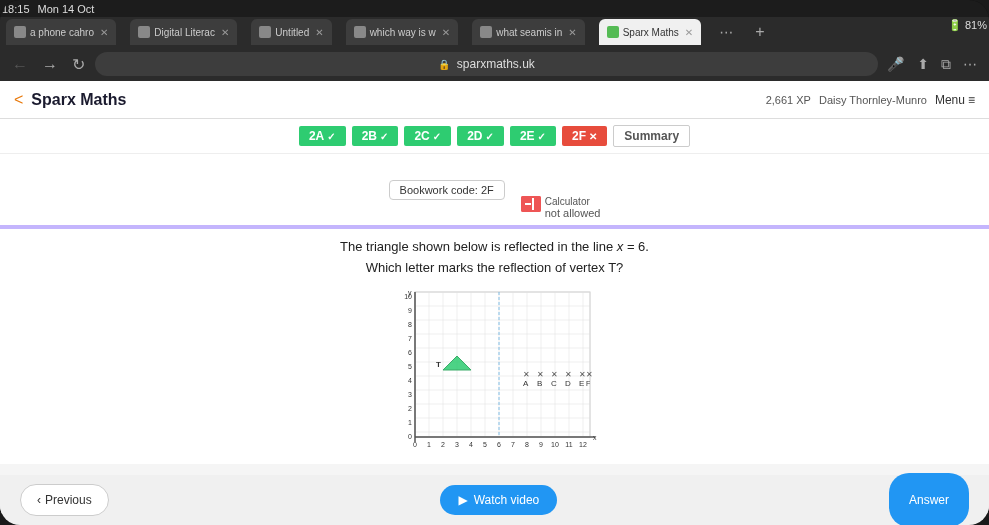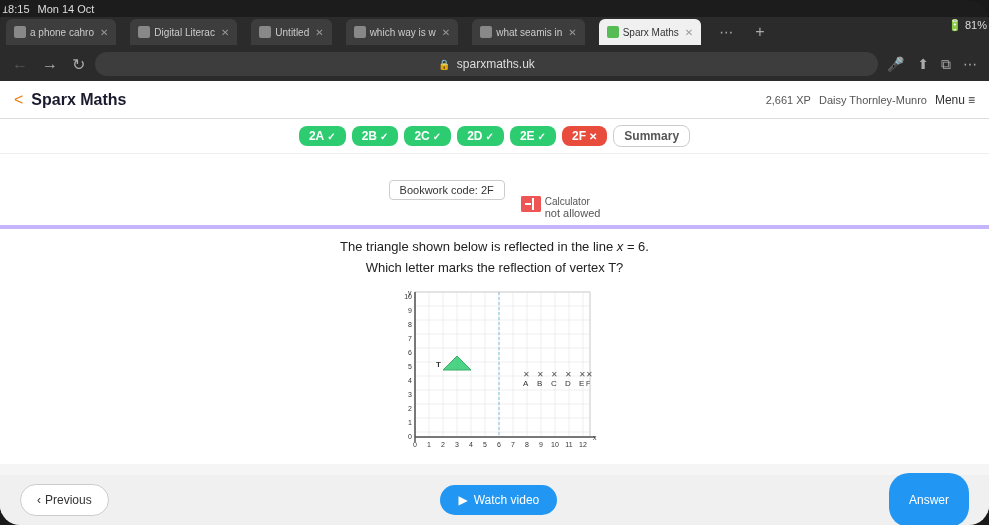--- a/index.html
+++ b/index.html
@@ -176,21 +176,21 @@
     .topic-tabs {
       background: white;
       display: flex;
       align-items: center;
       justify-content: center;
       padding: 6px 0;
       gap: 6px;
       border-bottom: 1px solid #eee;
     }
     .topic-tab {
-      border-radius: 8px;
+      border-radius: 2px;
       padding: 3px 10px;
       font-size: 12px;
       font-weight: bold;
       cursor: pointer;
       display: flex;
       align-items: center;
       gap: 3px;
     }
     .topic-tab.done {
       background: #2ecc71;

